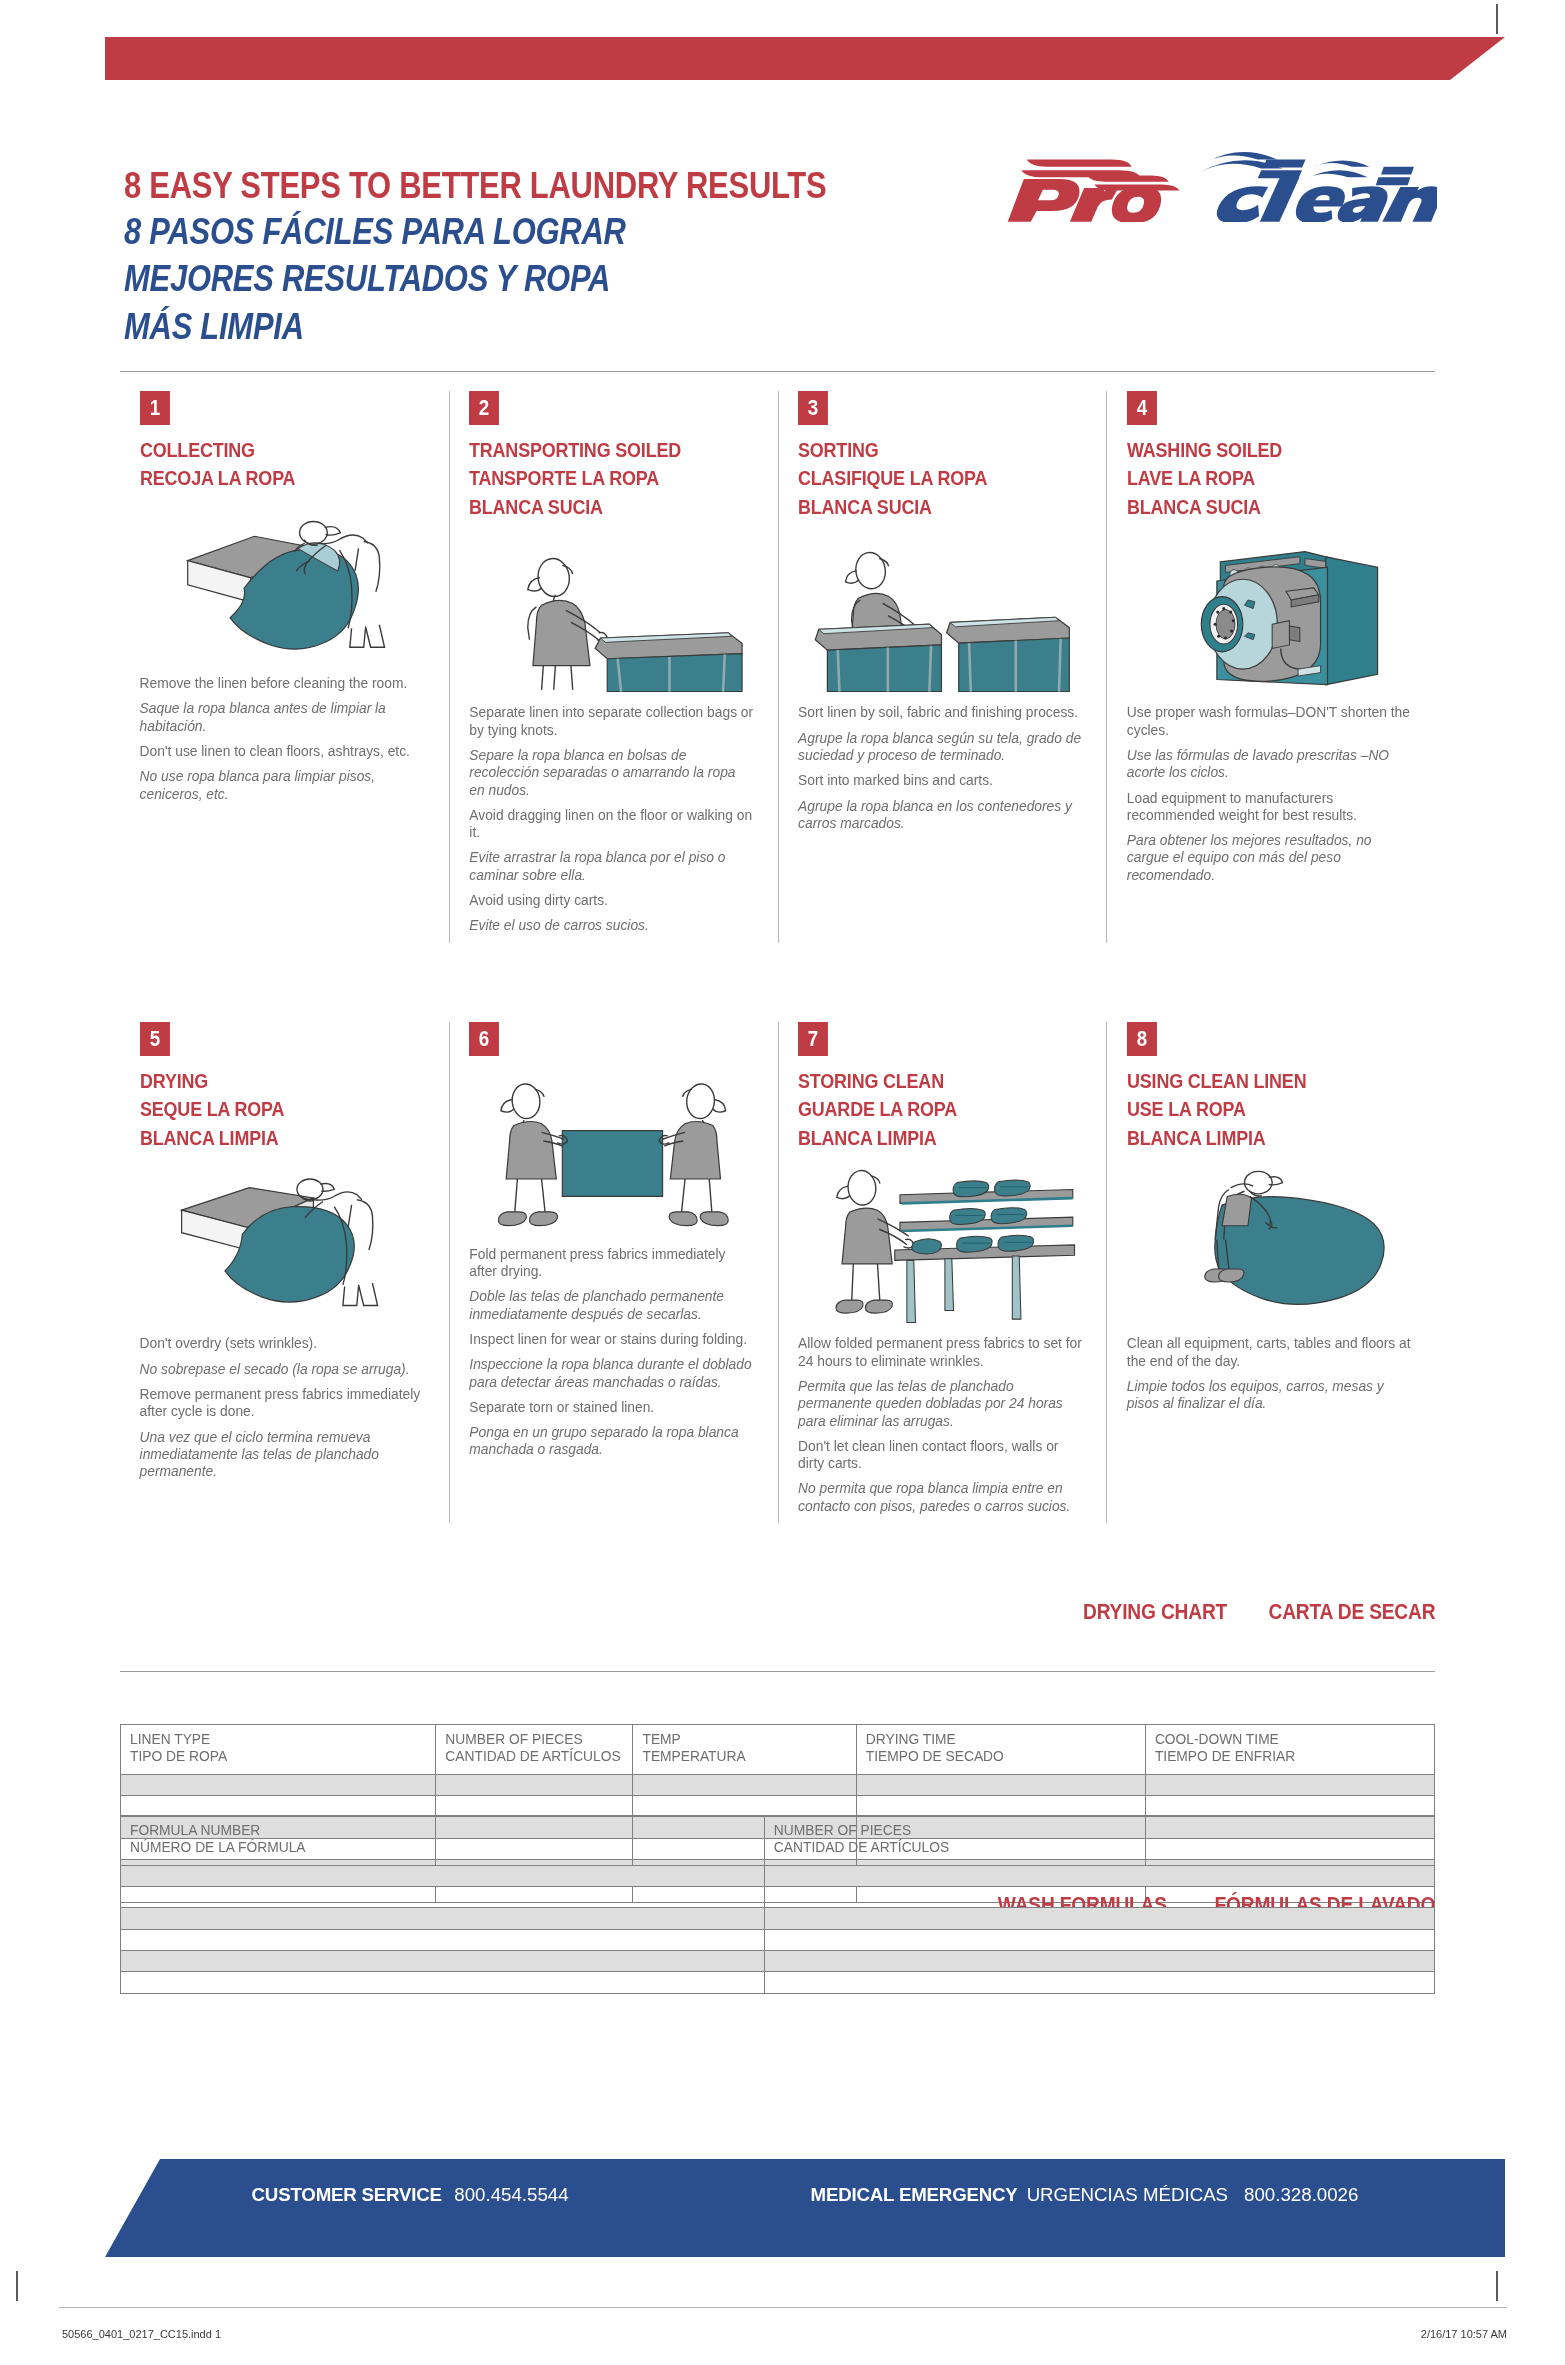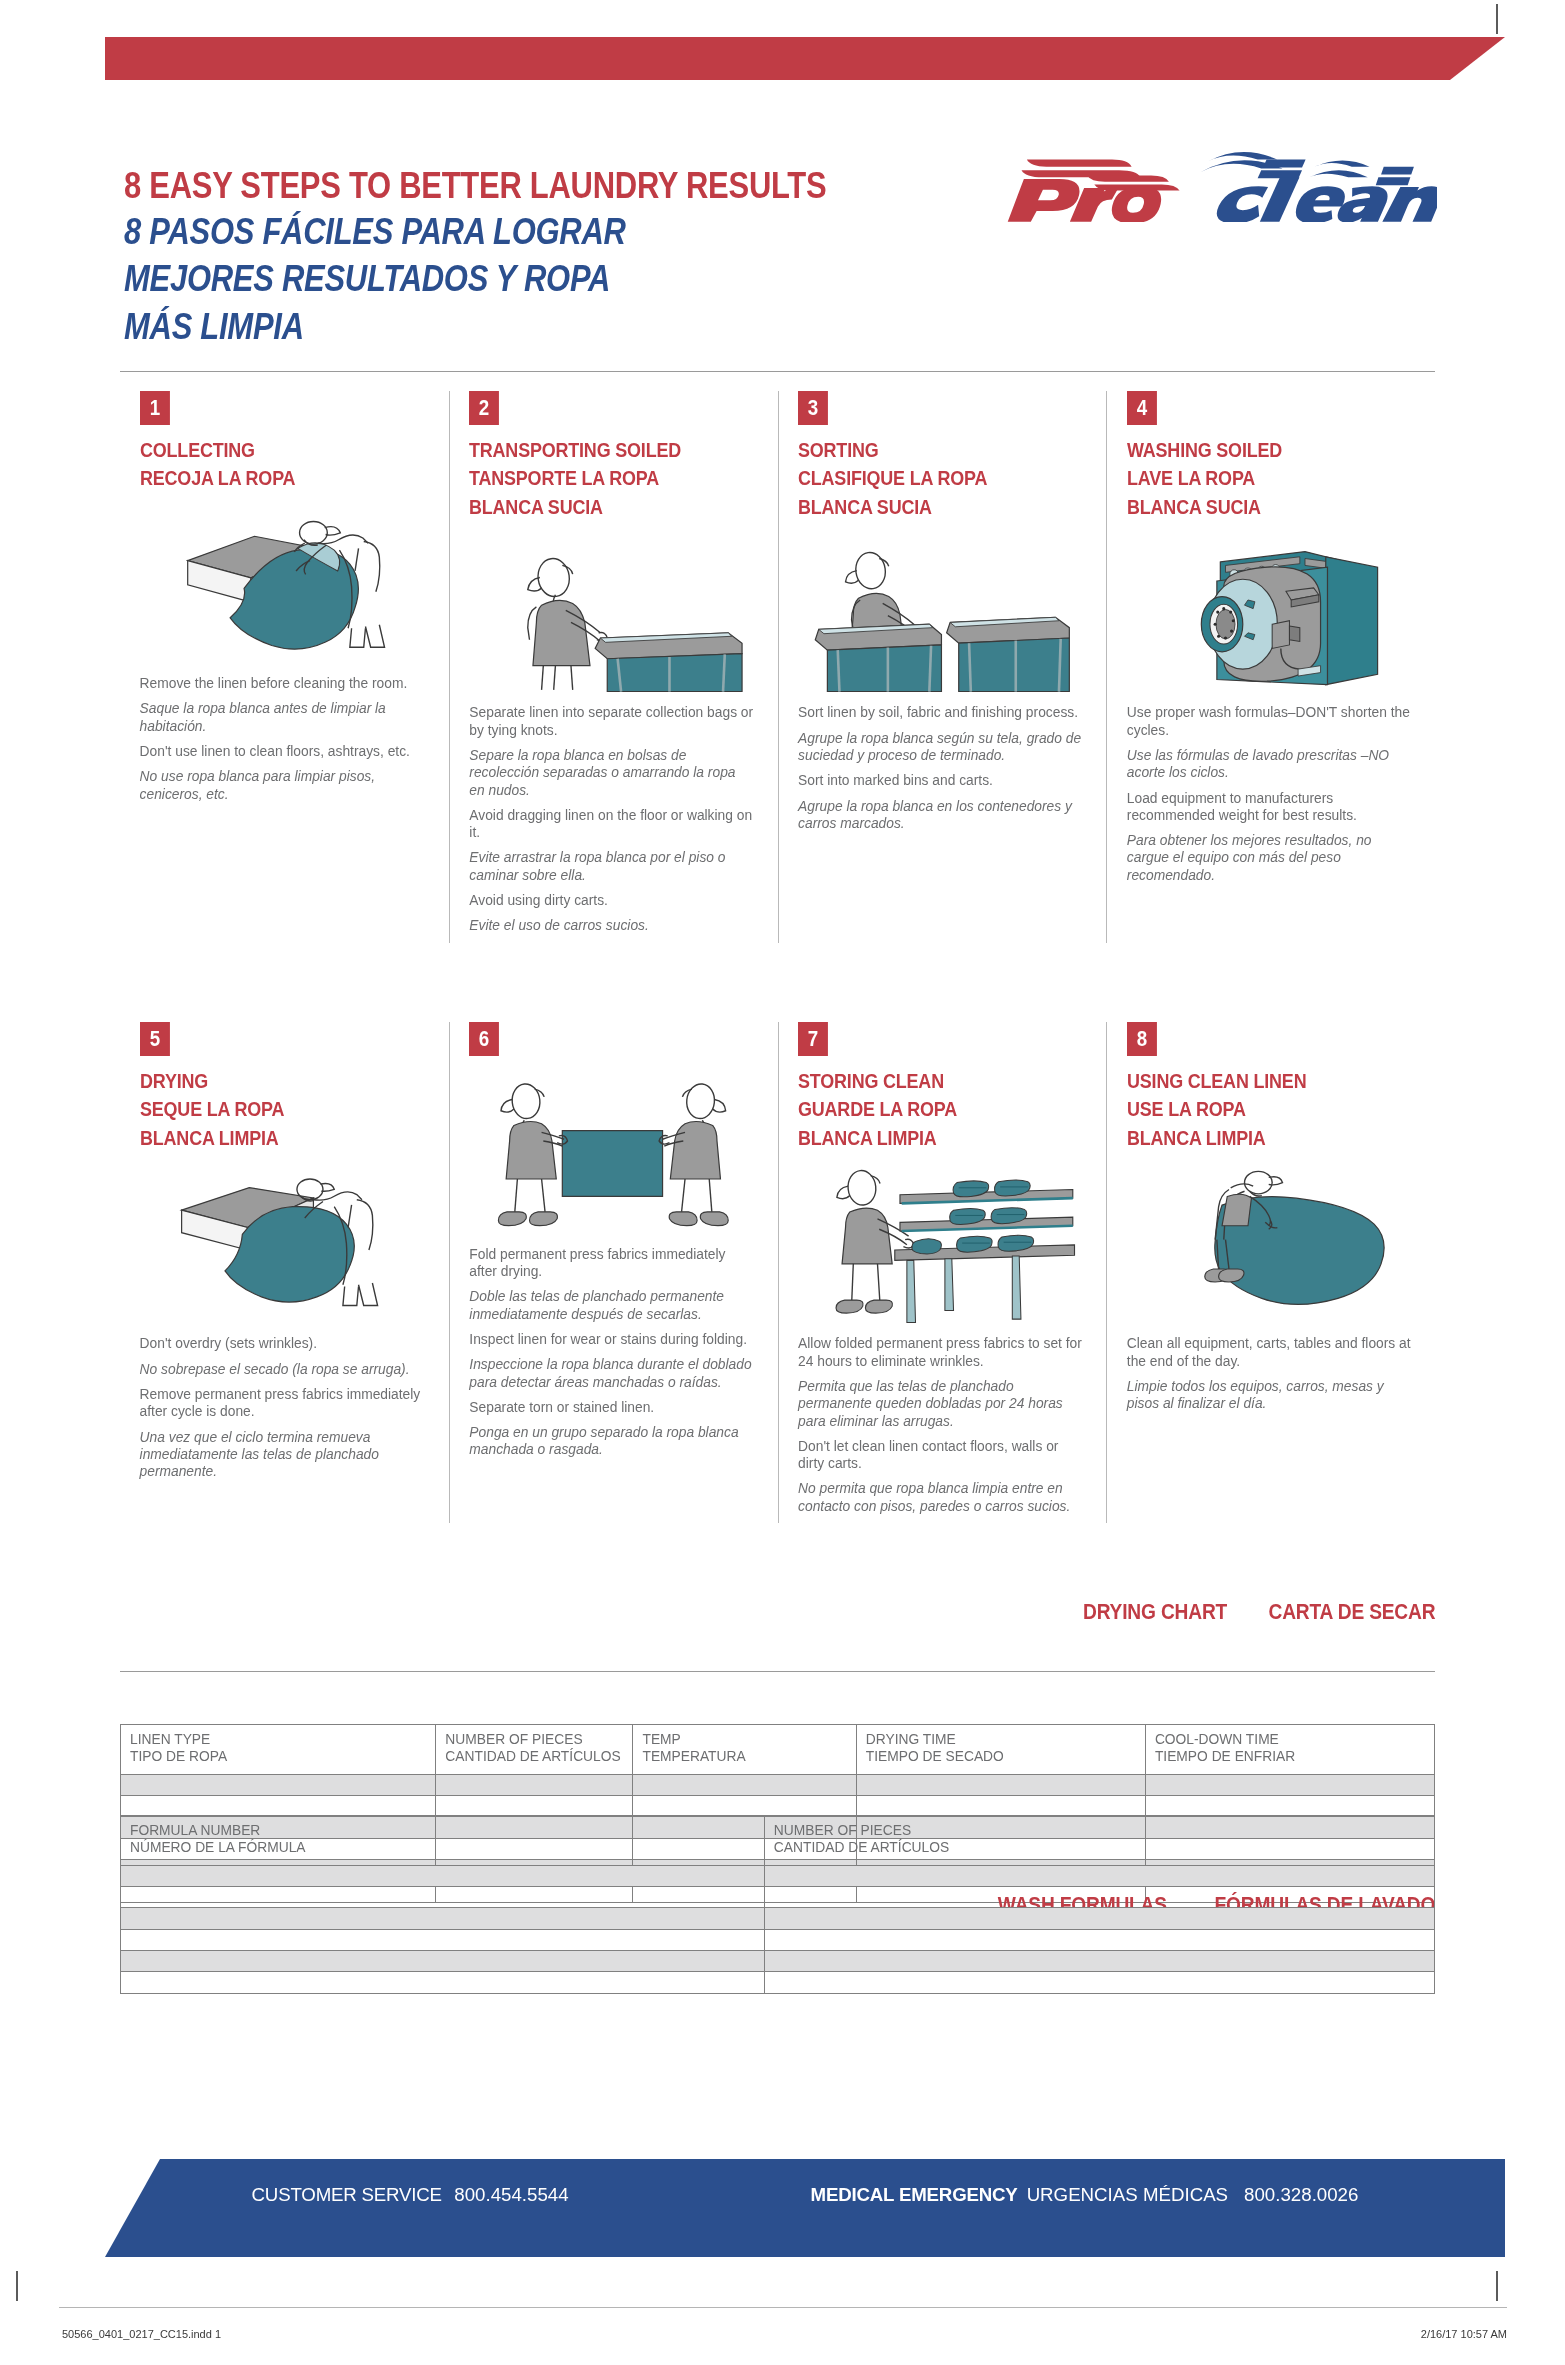--- a/index.html
+++ b/index.html
@@ -128,21 +128,21 @@
   
   .footer {
     position: absolute; left: 105px; top: 2159px;
     width: 1400px; height: 98px; background: #2b4f8e;
     clip-path: polygon(55px 0, 1400px 0, 1400px 98px, 0 98px);
   }
   .footer-line1 {
     position: absolute; top: 25px; left: 0; width: 100%;
     text-align: center; color: #ffffff; font-size: 18.7px; white-space: nowrap;
   }
-  .footer-line1 .cs-label { font-weight: normal; letter-spacing: -0.2px; }
+  .footer-line1 .cs-label { font-weight: bold; letter-spacing: -0.2px; }
   .footer-line1 .cs-num { margin-left: 12.4px; }
   .footer-line1 .me-group { margin-left: 194px; padding-left: 48px; }
   .footer-line1 .me-label { font-weight: bold; letter-spacing: -0.2px; }
   .footer-line1 .me-es { margin-left: 9px; }
   .footer-line1 .me-num { margin-left: 16px; }
   .footer-copy {
     position: absolute; top: 66px; left: 0; width: 100%;
     text-align: center; color: #ffffff;
     font-size: 11.6px; font-weight: bold; letter-spacing: -0.1px;
   }

